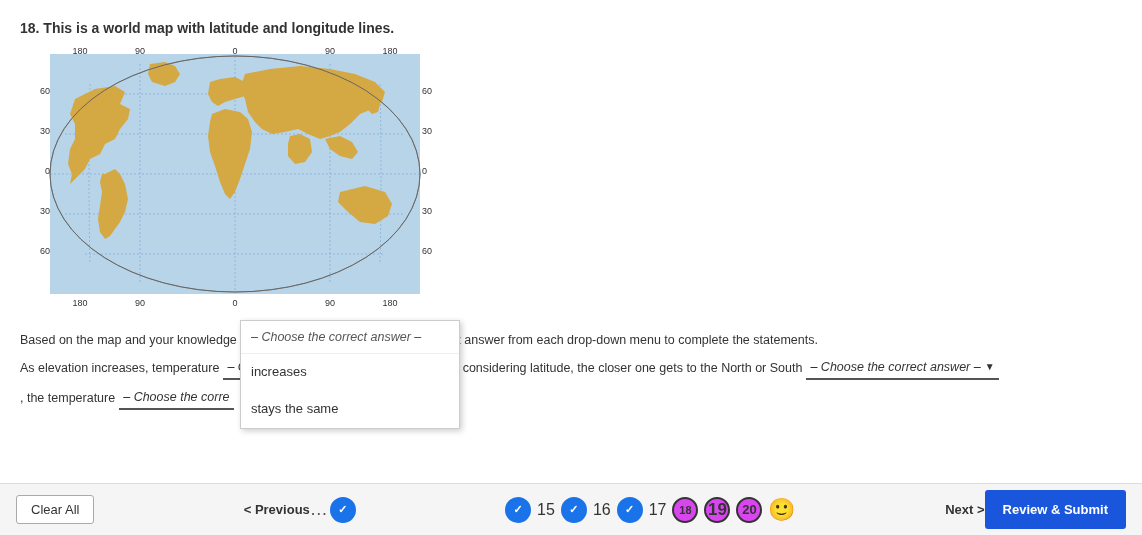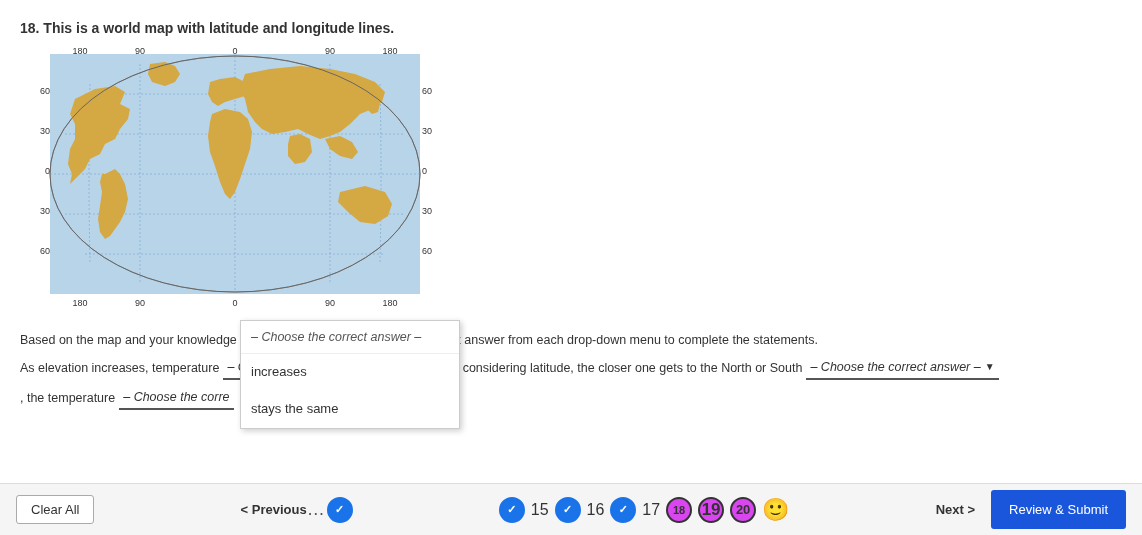--- a/index.html
+++ b/index.html
@@ -151,21 +151,21 @@
       align-items: center;
       gap: 4px;
       font-weight: bold;
     }
     .review-submit-btn {
       background: #1a56db;
       color: #fff;
       border: none;
       padding: 12px 18px;
       font-size: 13px;
-      font-weight: normal;
+      font-weight: bold;
       cursor: pointer;
       border-radius: 3px;
     }
     .smiley {
       font-size: 22px;
       cursor: pointer;
     }
     .prev-area {
       display: flex;
       align-items: center;
@@ -327,17 +327,17 @@
 
     <div class="page-btn empty" style="border-color:#333; width:26px; height:26px; border-radius:50%; border:2px solid #333; display:flex; align-items:center; justify-content:center; font-size:11px; font-weight:bold; color:#333; cursor:pointer;">18</div>
 
     <div class="page-btn empty" style="border-color:#333; width:26px; height:26px; border-radius:50%; border:2px solid #333; display:flex; align-items:center; justify-content:center; font-size:17px; font-weight:bold; color:#333; cursor:pointer;">19</div>
 
     <div class="page-btn empty" style="border-color:#333; width:26px; height:26px; border-radius:50%; border:2px solid #333; display:flex; align-items:center; justify-content:center; font-size:13px; font-weight:bold; color:#333; cursor:pointer;">20</div>
 
     <span class="smiley">🙂</span>
   </div>
 
-  <div style="display:flex;align-items:center;gap:16px;">
+  <div style="display:flex;align-items:center;">
     <button class="nav-btn">Next &gt;</button>
     <button class="review-submit-btn">Review &amp; Submit</button>
   </div>
 </div>
 
 </body></html>

